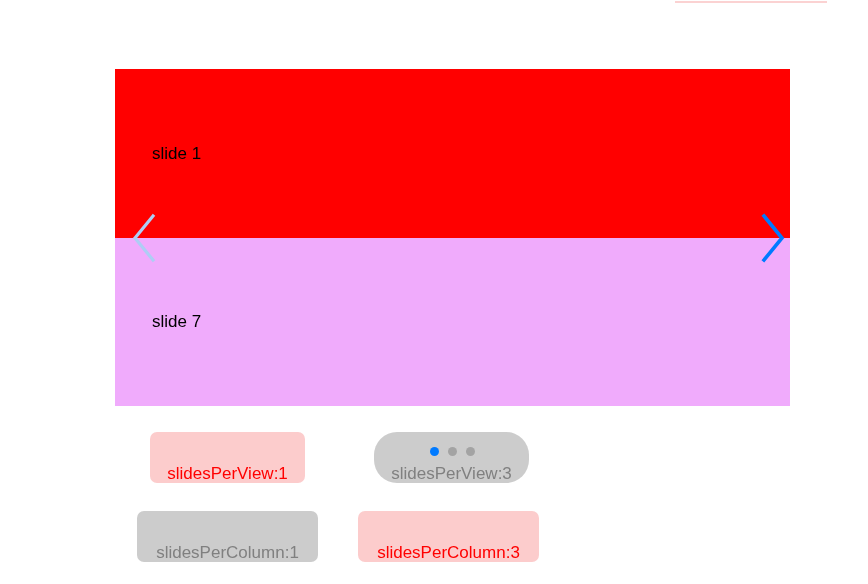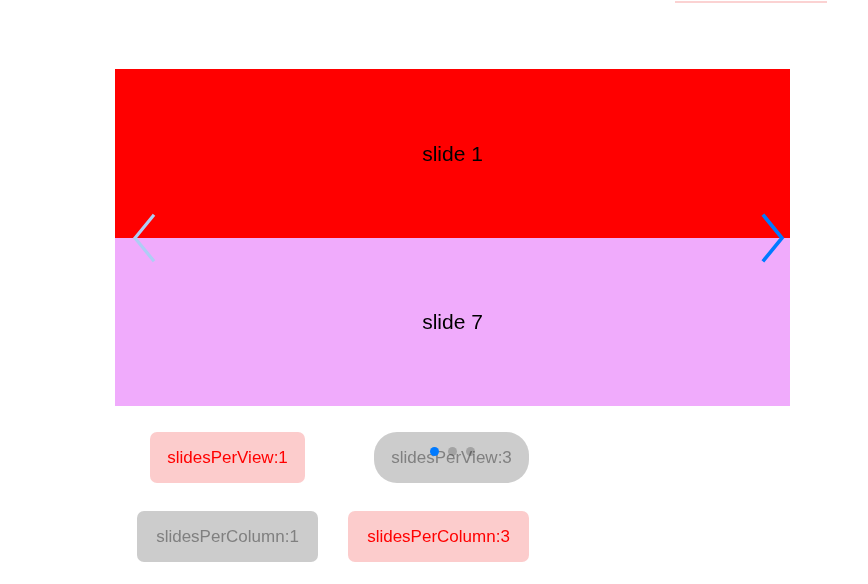--- a/index.html
+++ b/index.html
@@ -39,24 +39,25 @@
     position: absolute;
     inset: 0;
     display: flex;
     flex-direction: column;
   }
 
   .slide {
     flex: 1 1 0;
     display: flex;
     align-items: center;
-    justify-content: center;
-    font-size: 21px;
+    justify-content: flex-start;
+    font-size: 17px;
     color: #000000;
     line-height: 1;
+    padding-left: 37px;
   }
 
   .slide.red   { background: #ff0000; }
   .slide.white { background: #ffffff; }
   .slide.cyan  { background: #f0abfc; }
 
   
   .nav-arrow {
     position: absolute;
     top: 211px;
@@ -103,33 +104,33 @@
   .btn {
     height: 51px;
     border: none;
     border-radius: 7px;
     background: #cccccc;
     color: #808080;
     font-family: "Liberation Sans", sans-serif;
     font-size: 17px;
     line-height: 51px;
     text-align: center;
-    padding: 0;
+    padding: 16px;
     cursor: pointer;
     white-space: nowrap;
   }
   .btn.active {
     background: #fccccc;
     color: #ff0000;
   }
 
   .btn-row-1 .btn { width: 155px; margin-right: 69px; }
   .btn-row-1 .btn:last-child { margin-right: 0; border-radius: 23px; }
 
-  .btn-row-2 .btn { width: 181px; margin-right: 30px; }
+  .btn-row-2 .btn { width: 181px; margin-right: 40px; }
   .btn-row-2 .btn:last-child { margin-right: 0; border-radius: 7px; }
 </style>
 </head>
 <body>
 
 <div class="top-rule"></div>
 
 <div class="carousel">
 
   <div class="slides-grid">

